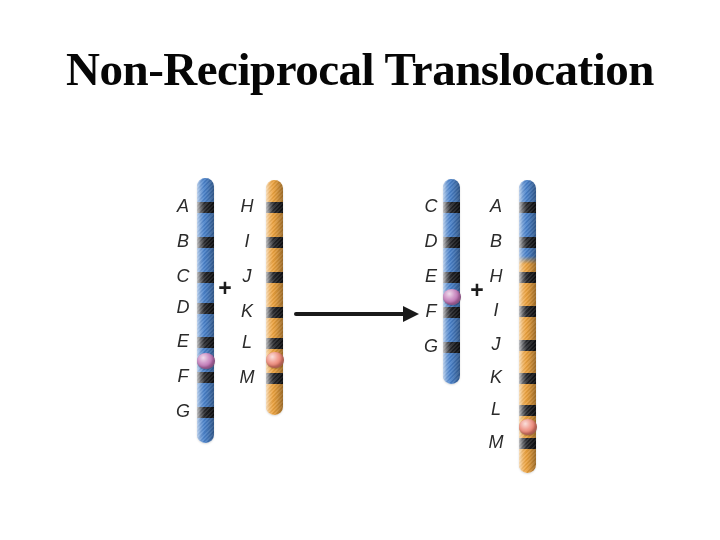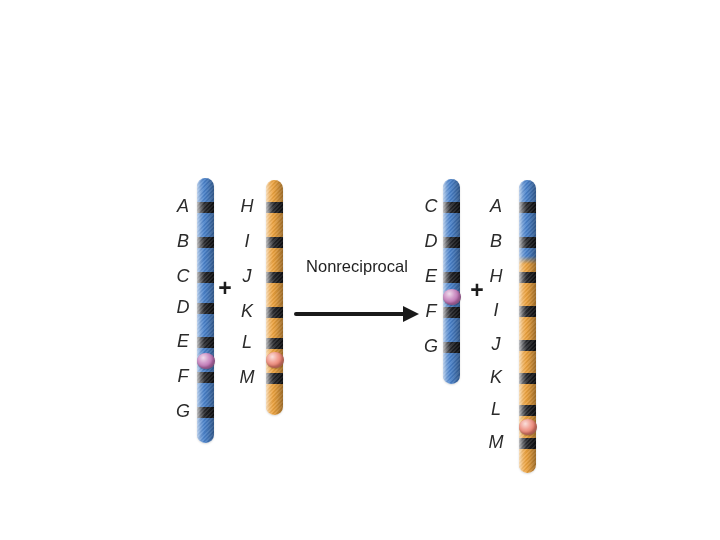--- a/index.html
+++ b/index.html
@@ -70,24 +70,24 @@
   .arrow-head {
     position:absolute; left:403px; top:306px; width:0; height:0;
     border-left:16px solid #1a1a1a;
     border-top:8px solid transparent; border-bottom:8px solid transparent;
   }
 </style>
 </head>
 <body>
 
 <div class="slide">
+  <h1 class="title">Non-Reciprocal Translocation</h1>
 
   <div class="stage" id="stage">
     <div class="caption">
-      <div>Nonreciprocal</div>
     </div>
     <div class="arrow">
       <div class="arrow-line"></div>
       <div class="arrow-head"></div>
     </div>
   <div class="rod" style="left: 197px; top: 178px; width: 17px; height: 265px; border-radius: 8.5px;">
         <div class="seg" style="top: 0px; height: 265px; background: rgb(74, 130, 203);"></div>
         <div class="band" style="top: 23.5px; background: linear-gradient(90deg, rgb(75, 76, 82) 0%, rgb(35, 36, 40) 55%, rgb(19, 20, 23) 100%);"></div>
         <div class="band" style="top: 58.5px; background: linear-gradient(90deg, rgb(75, 76, 82) 0%, rgb(35, 36, 40) 55%, rgb(19, 20, 23) 100%);"></div>
         <div class="band" style="top: 93.5px; background: linear-gradient(90deg, rgb(75, 76, 82) 0%, rgb(35, 36, 40) 55%, rgb(19, 20, 23) 100%);"></div>

